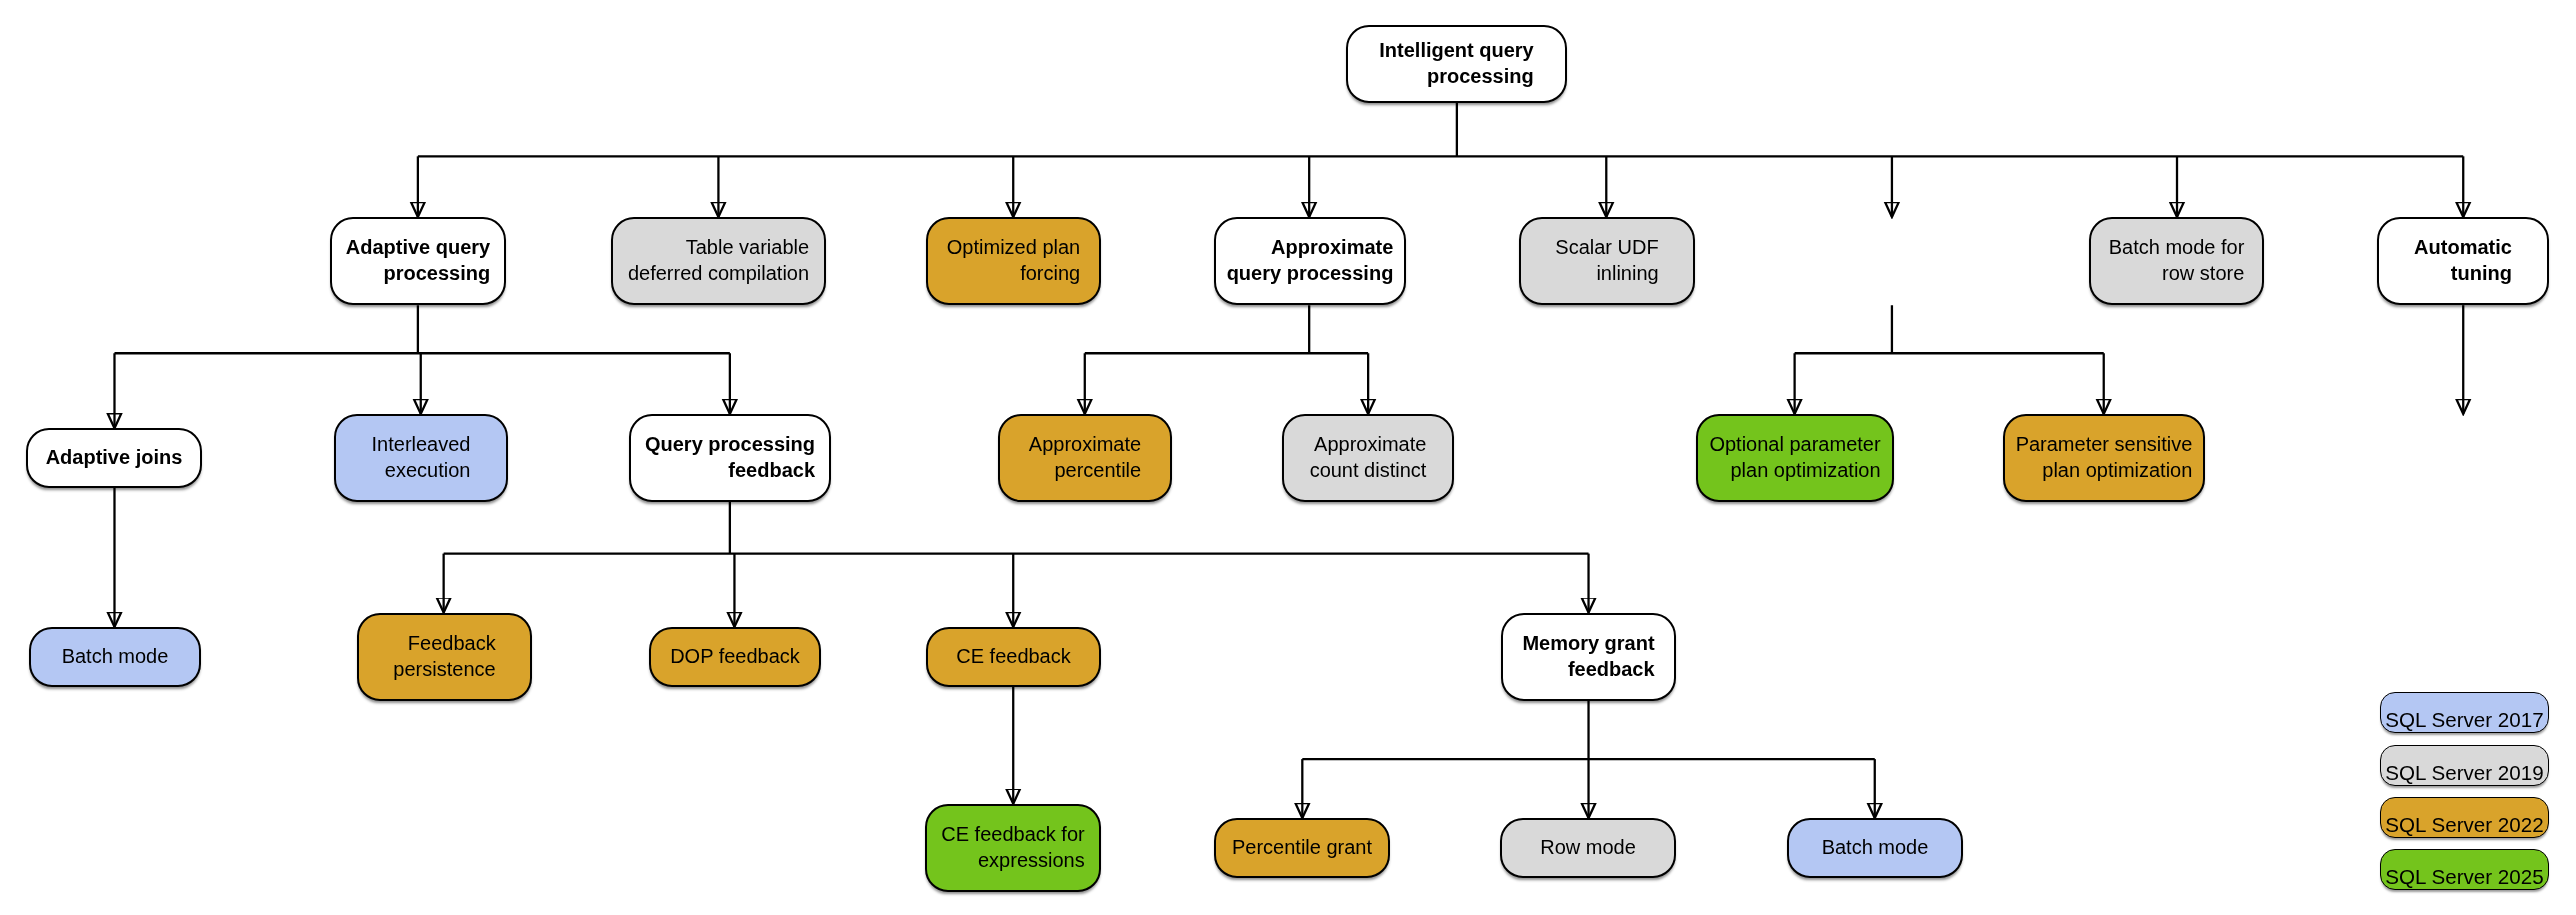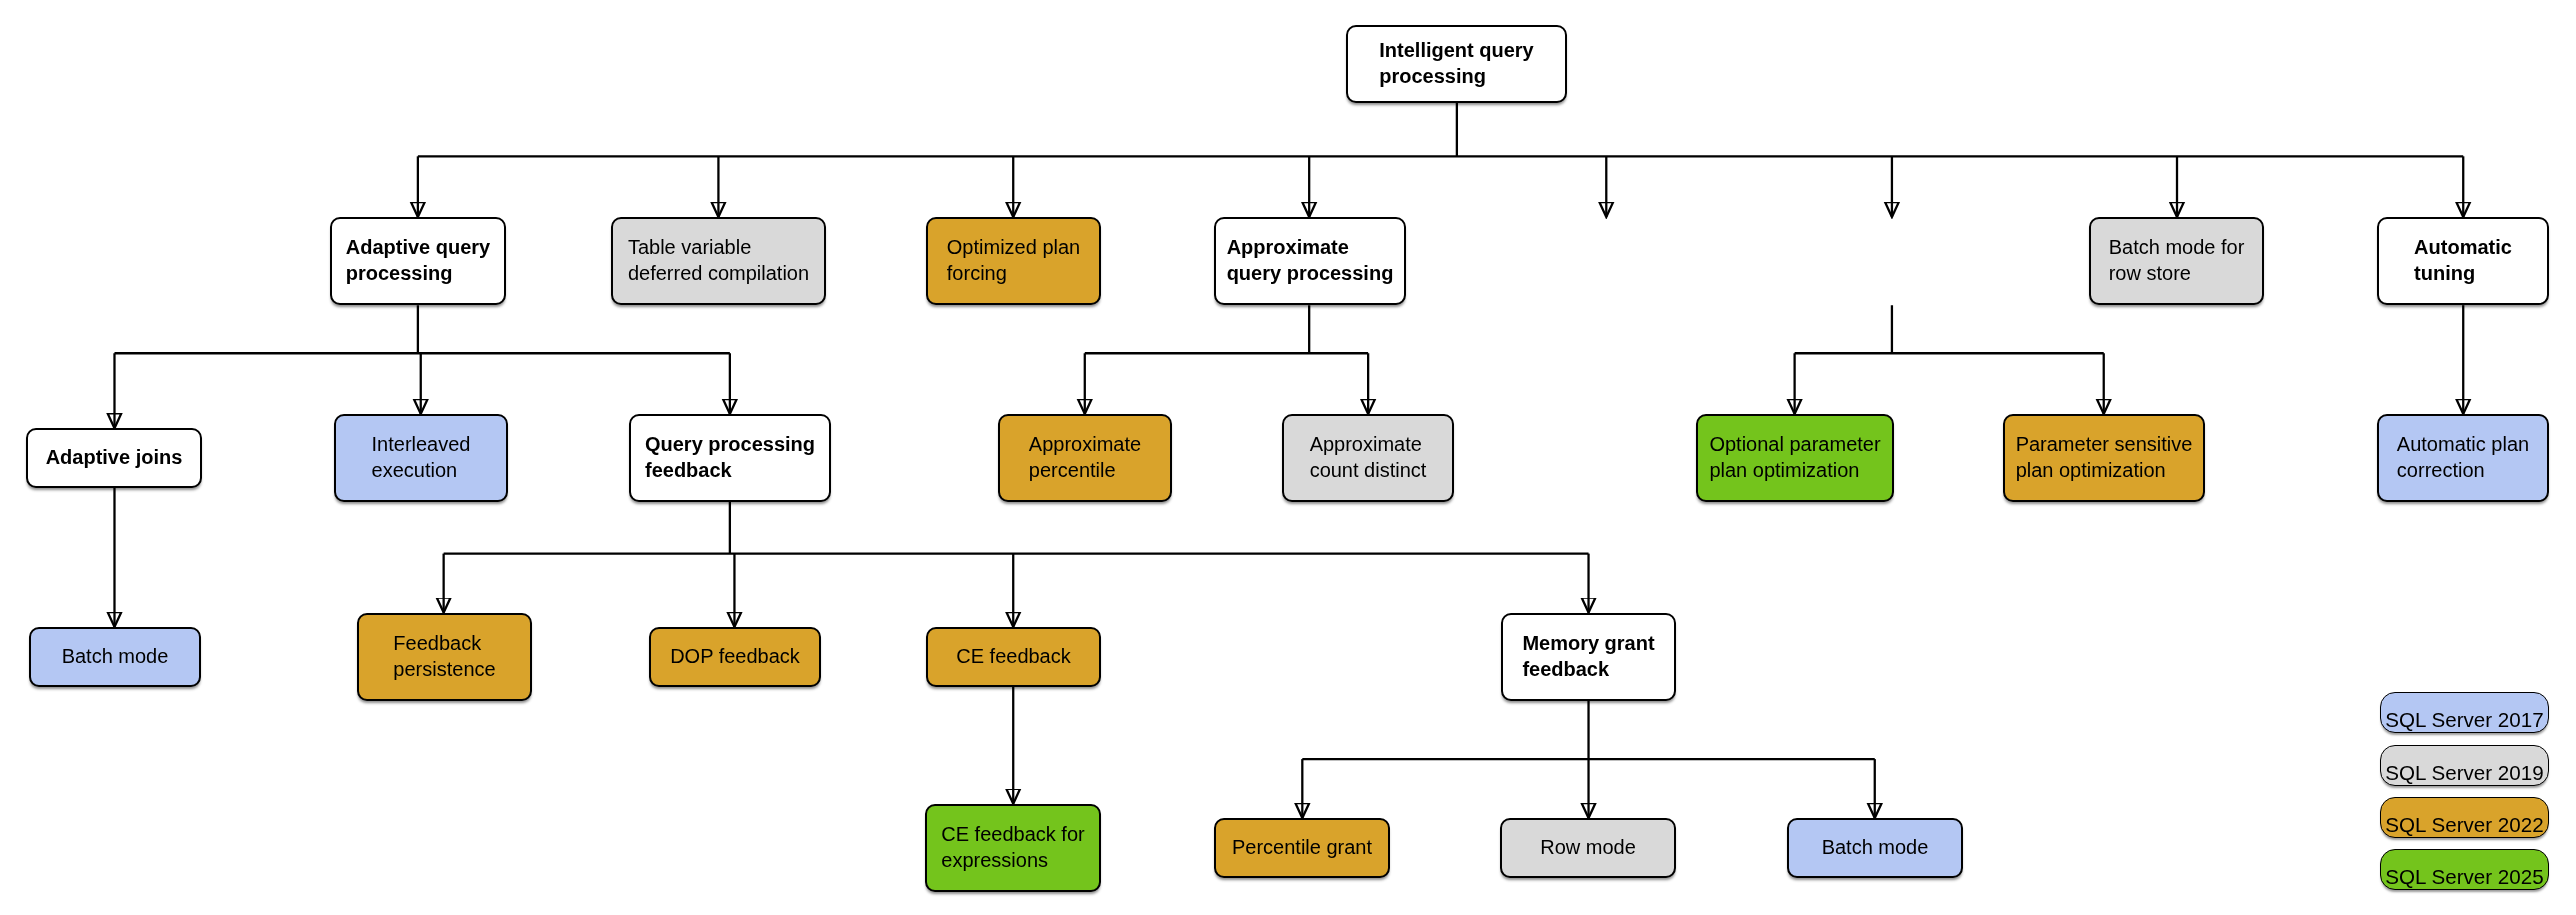--- a/index.html
+++ b/index.html
@@ -1,21 +1,21 @@
 <!DOCTYPE html>
 <html style="font-size:9.2px"><head>
 <meta charset="utf-8">
 <style>
   html,body{margin:0;padding:0;background:#fff;}
   #canvas{position:relative;width:2576px;height:916px;background:#ffffff;overflow:hidden;
           font-family:"Liberation Sans", sans-serif;color:#000;}
   #edges{position:absolute;left:0;top:0;width:2576px;height:916px;}
   #edges line, #edges path{stroke:#000;stroke-width:4;fill:none;}
   .node{position:absolute;box-sizing:border-box;display:flex;align-items:center;justify-content:center;
-        text-align:left;border:2px solid #000;border-radius:10px;background:#ffffff;
+        text-align:right;border:2px solid #000;border-radius:23px;background:#ffffff;
         font-size:20px;line-height:1.28;padding:0 3.4px;
         box-shadow:0 3.4px 2.9px -1.7px rgba(0,0,0,0.45);}
   .node span{white-space:pre-line;}
   .one{height:60px;}
   .two{height:88px;}
   .root{height:78px;}
   .cat{font-weight:700;}
   .v2017{background:#B4C7F3;}
   .v2019{background:#D9D9D9;}
   .v2022{background:#D9A32B;}
@@ -91,20 +91,24 @@
 deferred compilation</span>
     </div>
   <div class="node two v2022" style="left:926px;top:217px;width:175px">
       <span>Optimized plan
 forcing</span>
     </div>
   <div class="node two cat" style="left:1214px;top:217px;width:192px">
       <span>Approximate
 query processing</span>
     </div>
+  <div class="node two v2019" style="left:1519px;top:217px;width:176px">
+      <span>Scalar UDF
+inlining</span>
+    </div>
   <div class="node two v2019" style="left:2089px;top:217px;width:175px">
       <span>Batch mode for
 row store</span>
     </div>
   <div class="node two cat" style="left:2377px;top:217px;width:172px">
       <span>Automatic
 tuning</span>
     </div>
 
   <div class="node one cat" style="left:26px;top:428px;width:176px">
@@ -126,24 +130,20 @@
       <span>Approximate
 count distinct</span>
     </div>
   <div class="node two v2025" style="left:1696px;top:414px;width:198px">
       <span>Optional parameter
 plan optimization</span>
     </div>
   <div class="node two v2022" style="left:2003px;top:414px;width:202px">
       <span>Parameter sensitive
 plan optimization</span>
-    </div>
-  <div class="node two v2017" style="left:2377px;top:414px;width:172px">
-      <span>Automatic plan
-correction</span>
     </div>
 
   <div class="node one v2017" style="left:29px;top:627px;width:172px">
       <span>Batch mode</span>
     </div>
   <div class="node two v2022" style="left:357px;top:613px;width:175px">
       <span>Feedback
 persistence</span>
     </div>
   <div class="node one v2022" style="left:649px;top:627px;width:172px">

